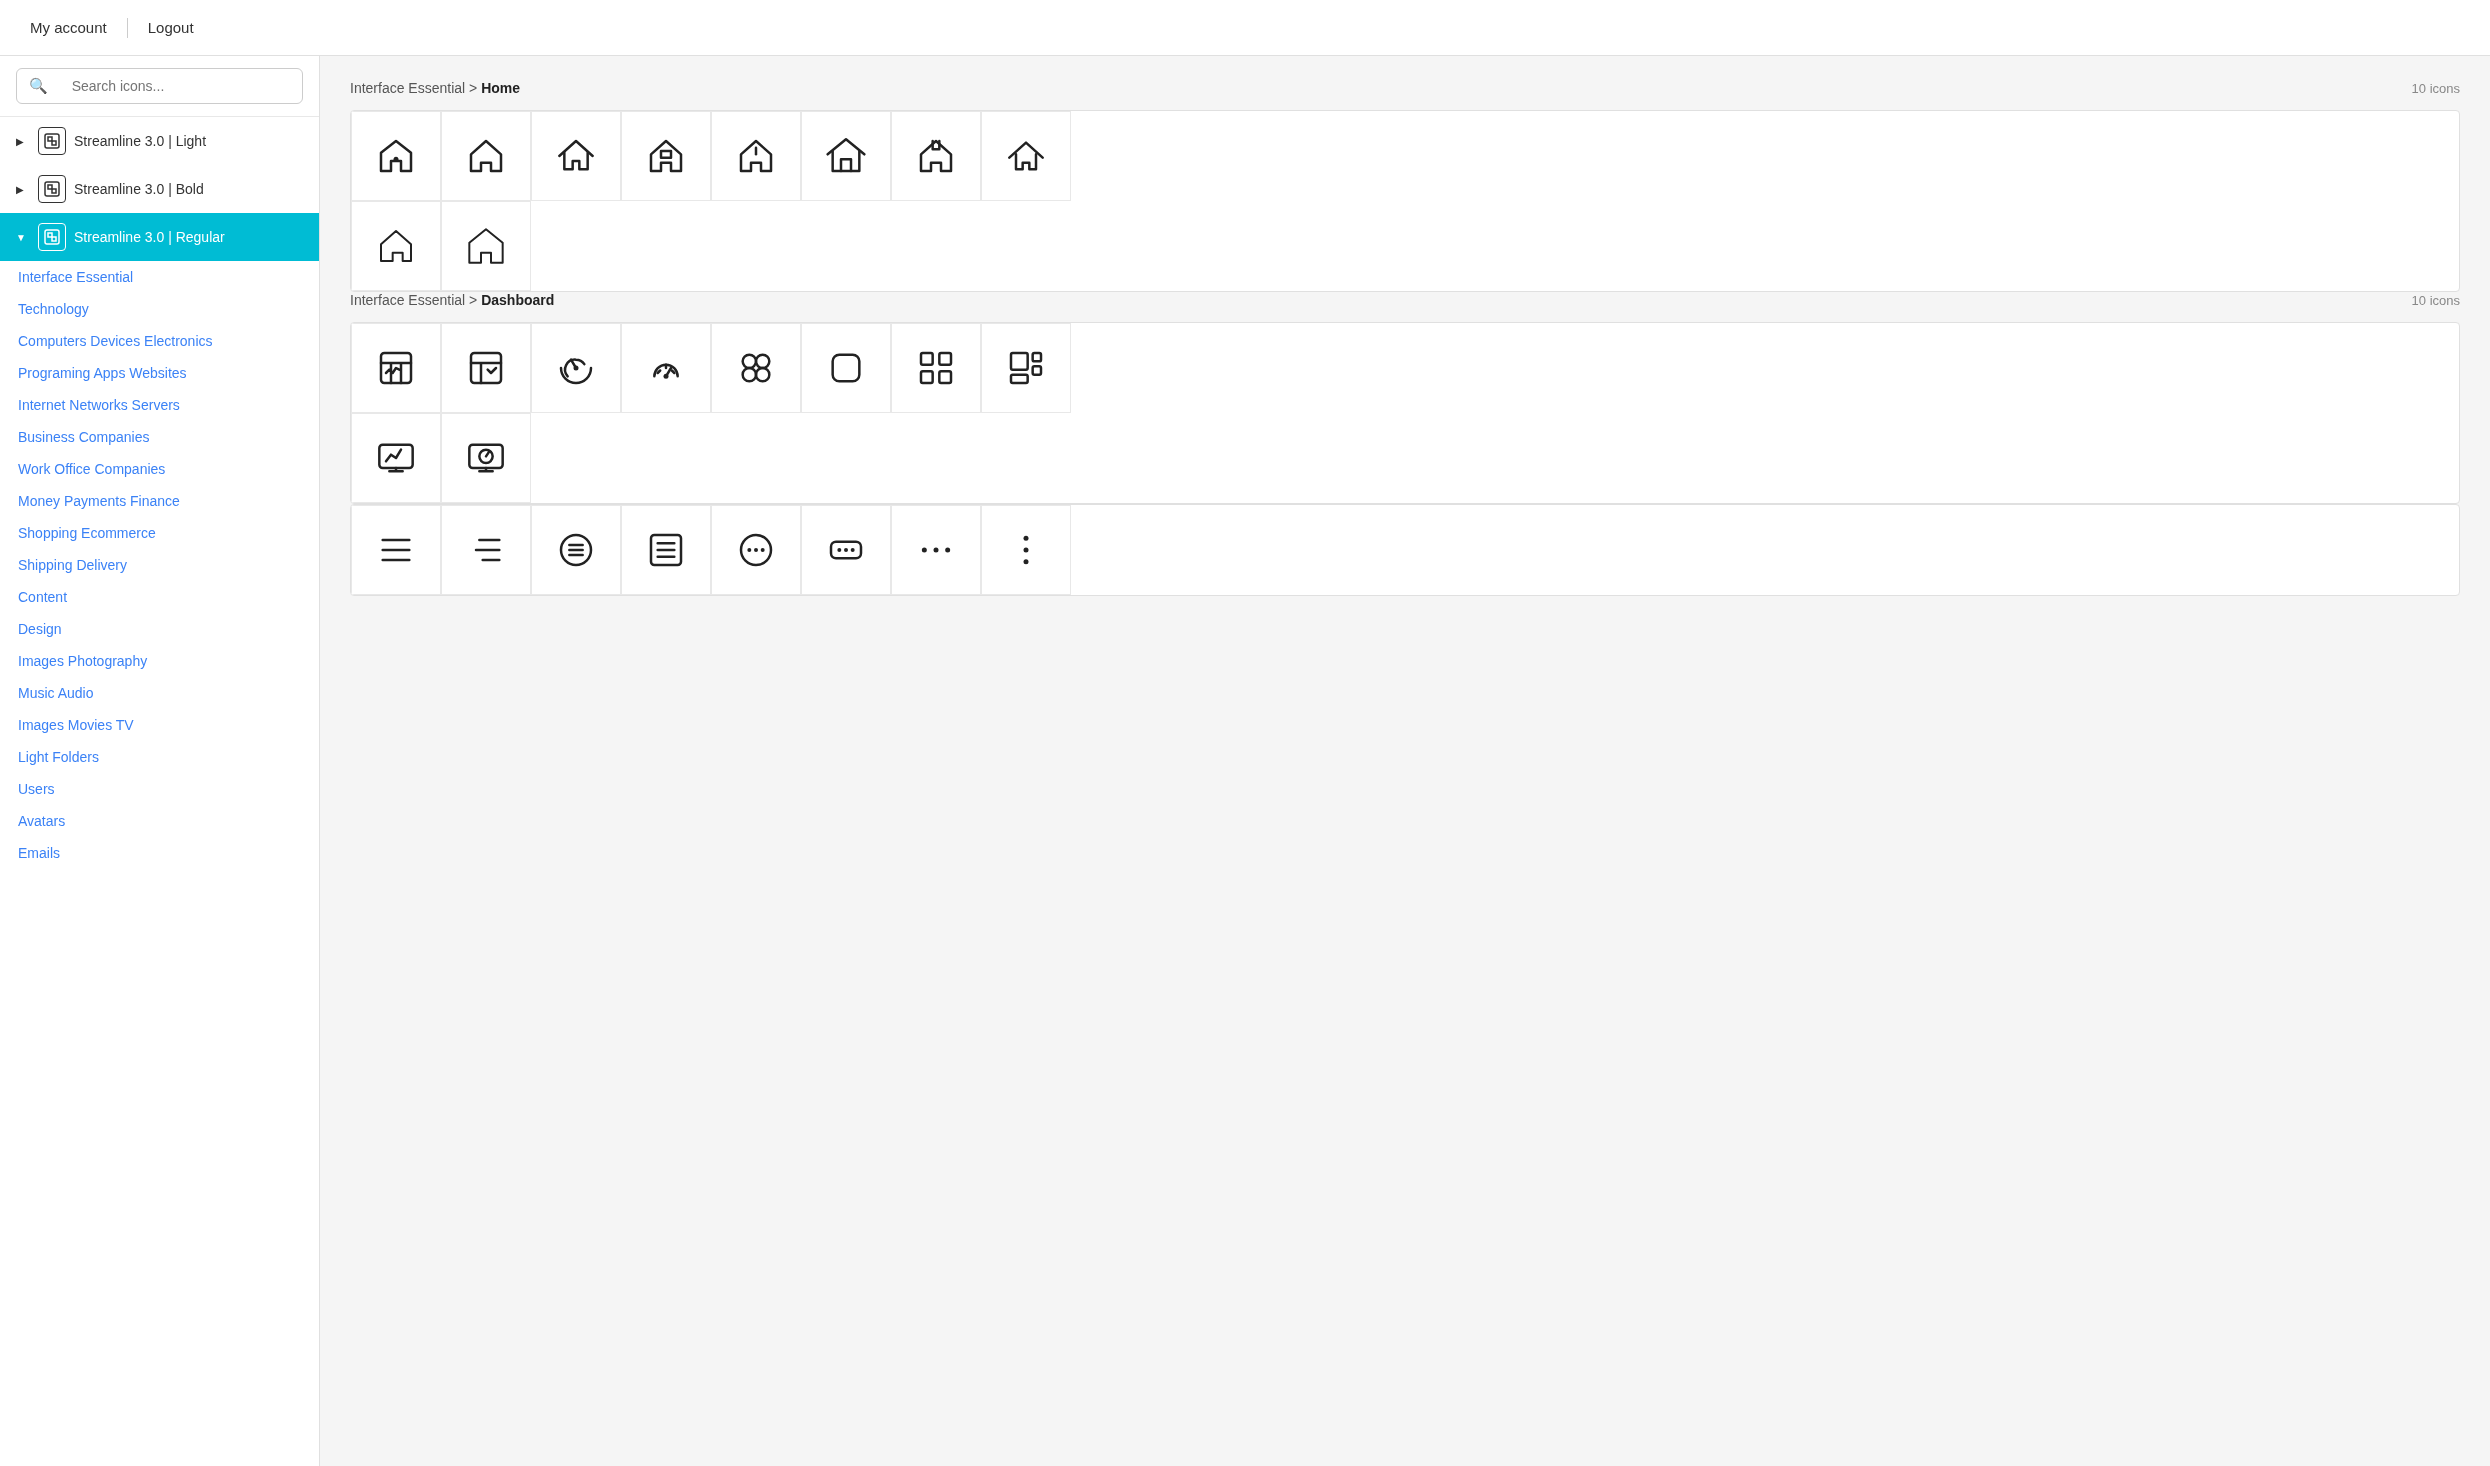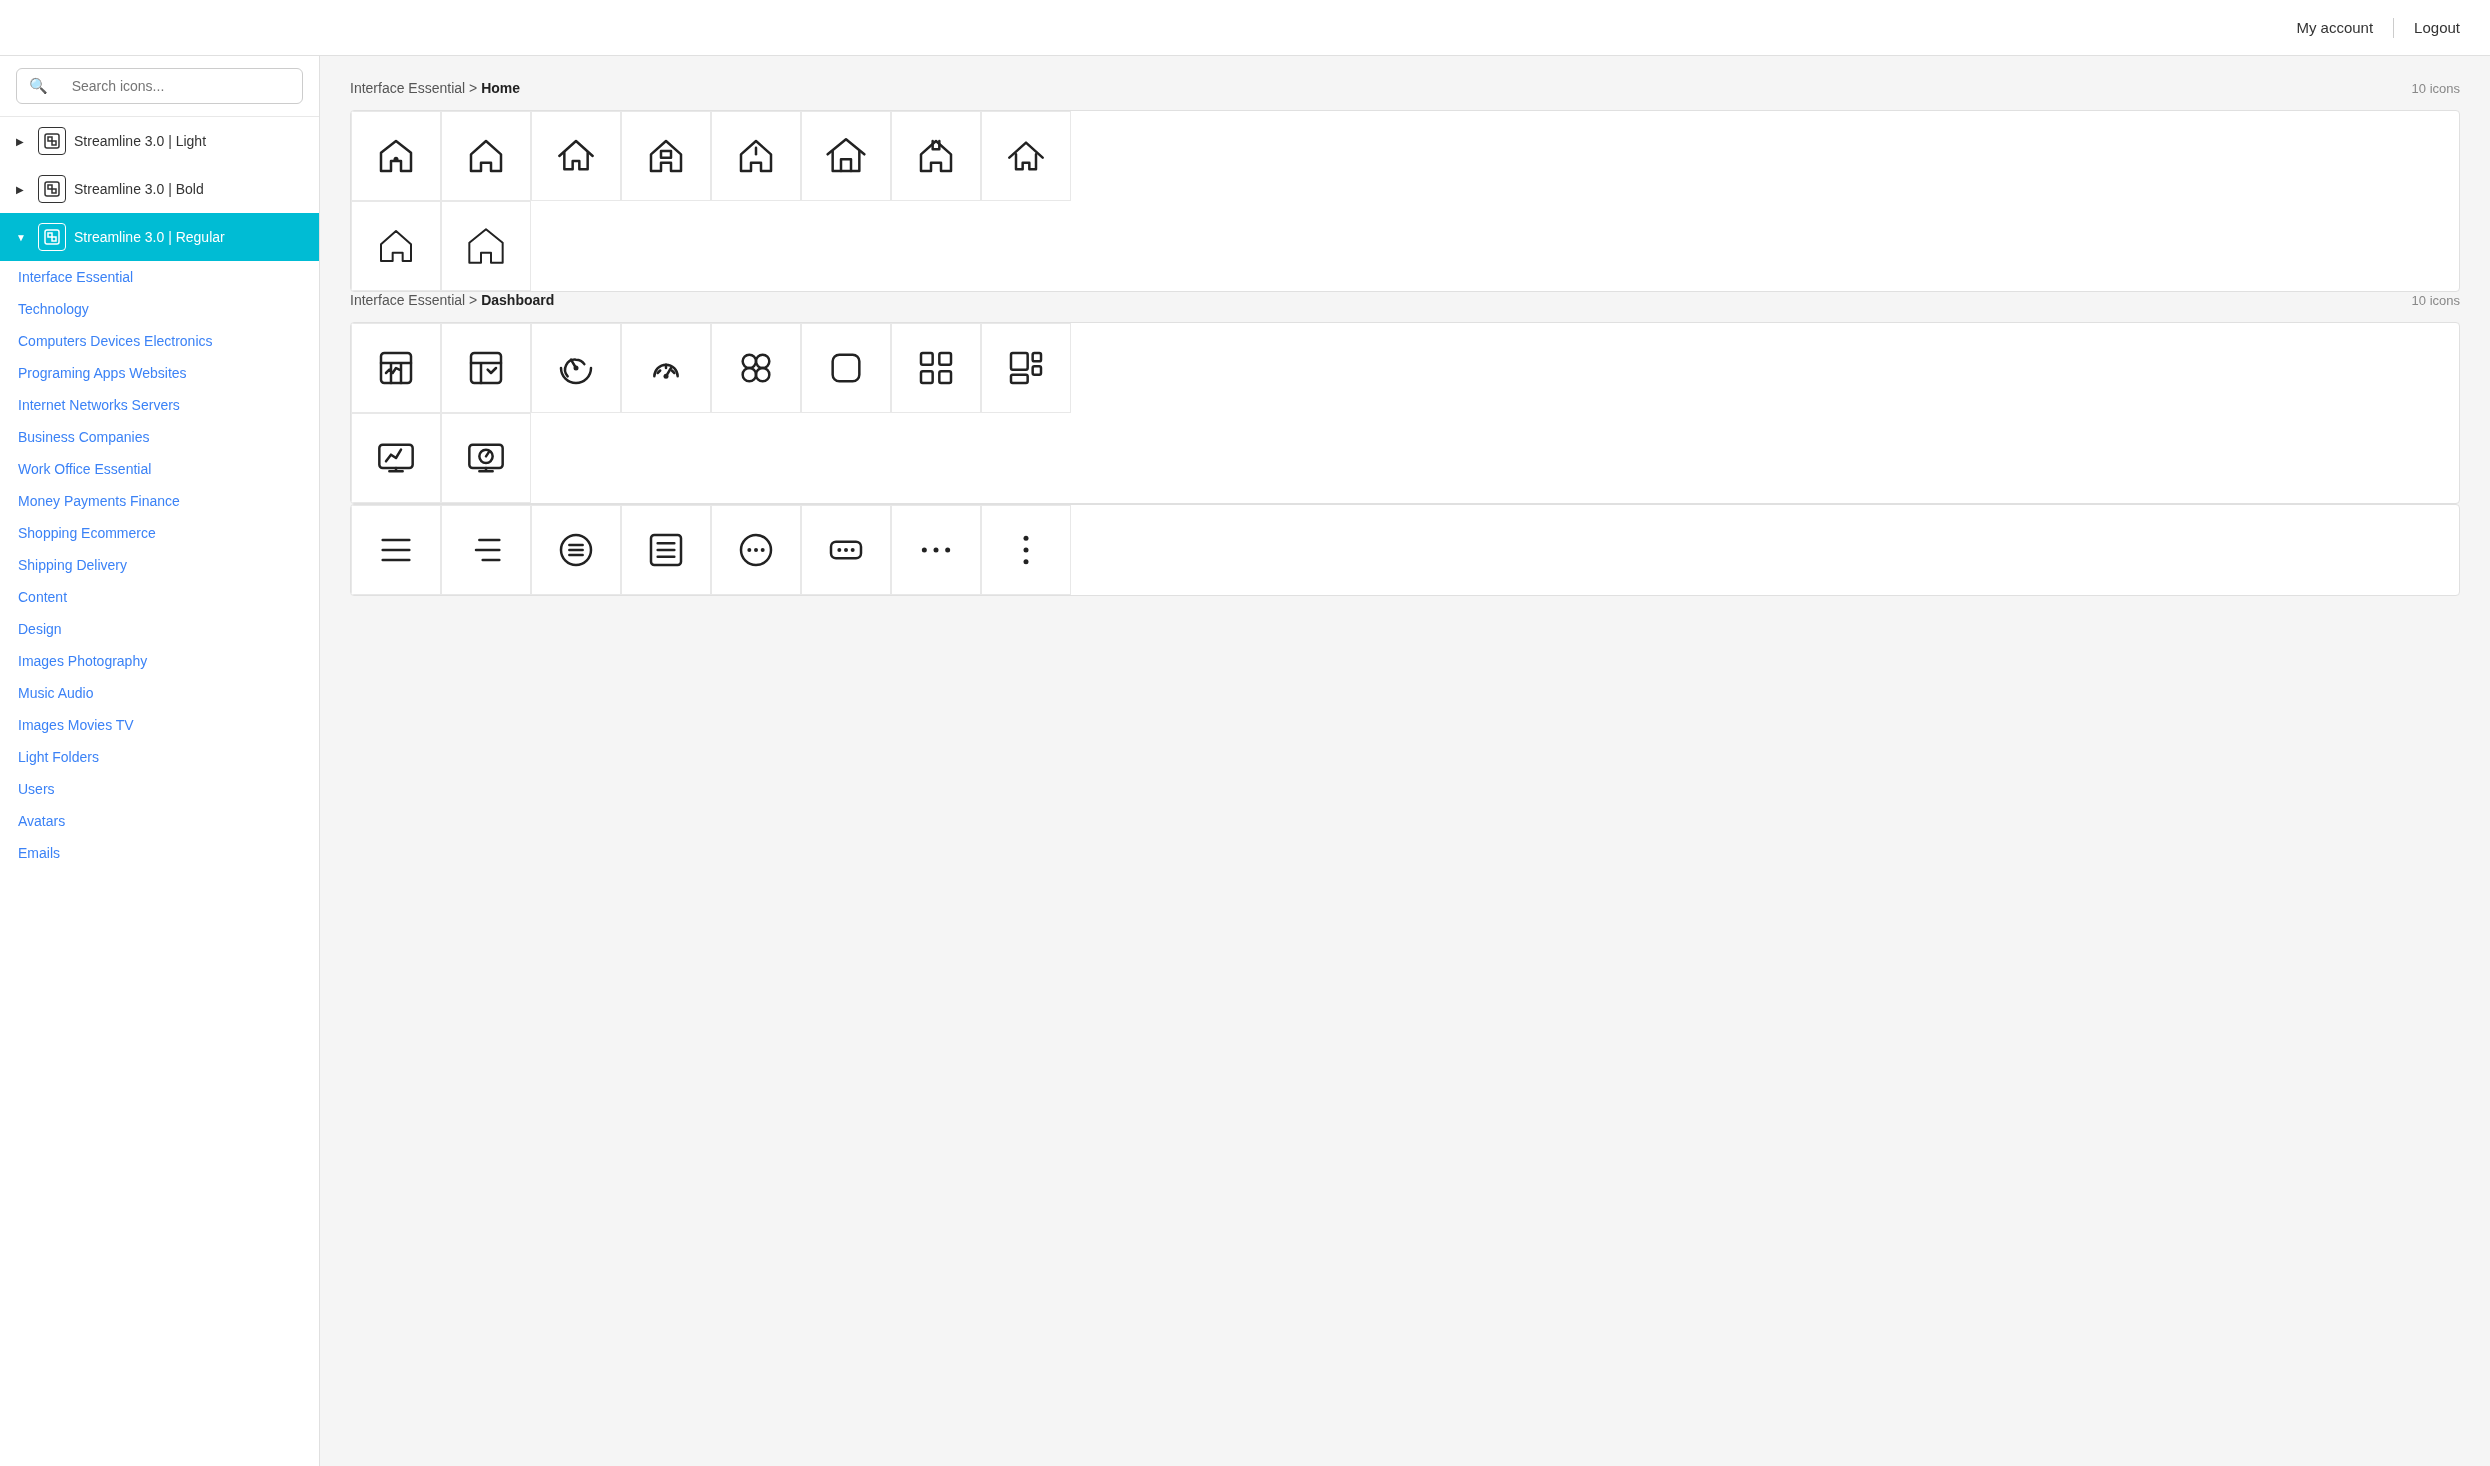--- a/index.html
+++ b/index.html
@@ -1,20 +1,19 @@
 <!DOCTYPE html>
 <html><head>
   <meta charset="utf-8">
   <style>
     * { box-sizing: border-box; margin: 0; padding: 0; }
     body { font-family: -apple-system, BlinkMacSystemFont, 'Segoe UI', sans-serif; background: #f5f5f5; display: flex; flex-direction: column; height: 100vh; overflow: hidden; }
 
     .header {
       display: flex;
-      justify-content: flex-end;
       align-items: center;
       padding: 10px 30px;
       background: #fff;
       border-bottom: 1px solid #e0e0e0;
       min-height: 56px;
       gap: 20px;
     }
 
     .header-nav {
       display: flex;
@@ -241,21 +240,21 @@
       </div>
       <span>Streamline 3.0 | Regular</span>
     </div>
 
     <div class="sub-item">Interface Essential</div>
     <div class="sub-item">Technology</div>
     <div class="sub-item">Computers Devices Electronics</div>
     <div class="sub-item">Programing Apps Websites</div>
     <div class="sub-item">Internet Networks Servers</div>
     <div class="sub-item">Business Companies</div>
-    <div class="sub-item">Work Office Essential</div>
+    <div class="sub-item">Work Office Companies</div>
     <div class="sub-item">Money Payments Finance</div>
     <div class="sub-item">Shopping Ecommerce</div>
     <div class="sub-item">Shipping Delivery</div>
     <div class="sub-item">Content</div>
     <div class="sub-item">Design</div>
     <div class="sub-item">Images Photography</div>
     <div class="sub-item">Music Audio</div>
     <div class="sub-item">Images Movies TV</div>
     <div class="sub-item">Light Folders</div>
     <div class="sub-item">Users</div>

